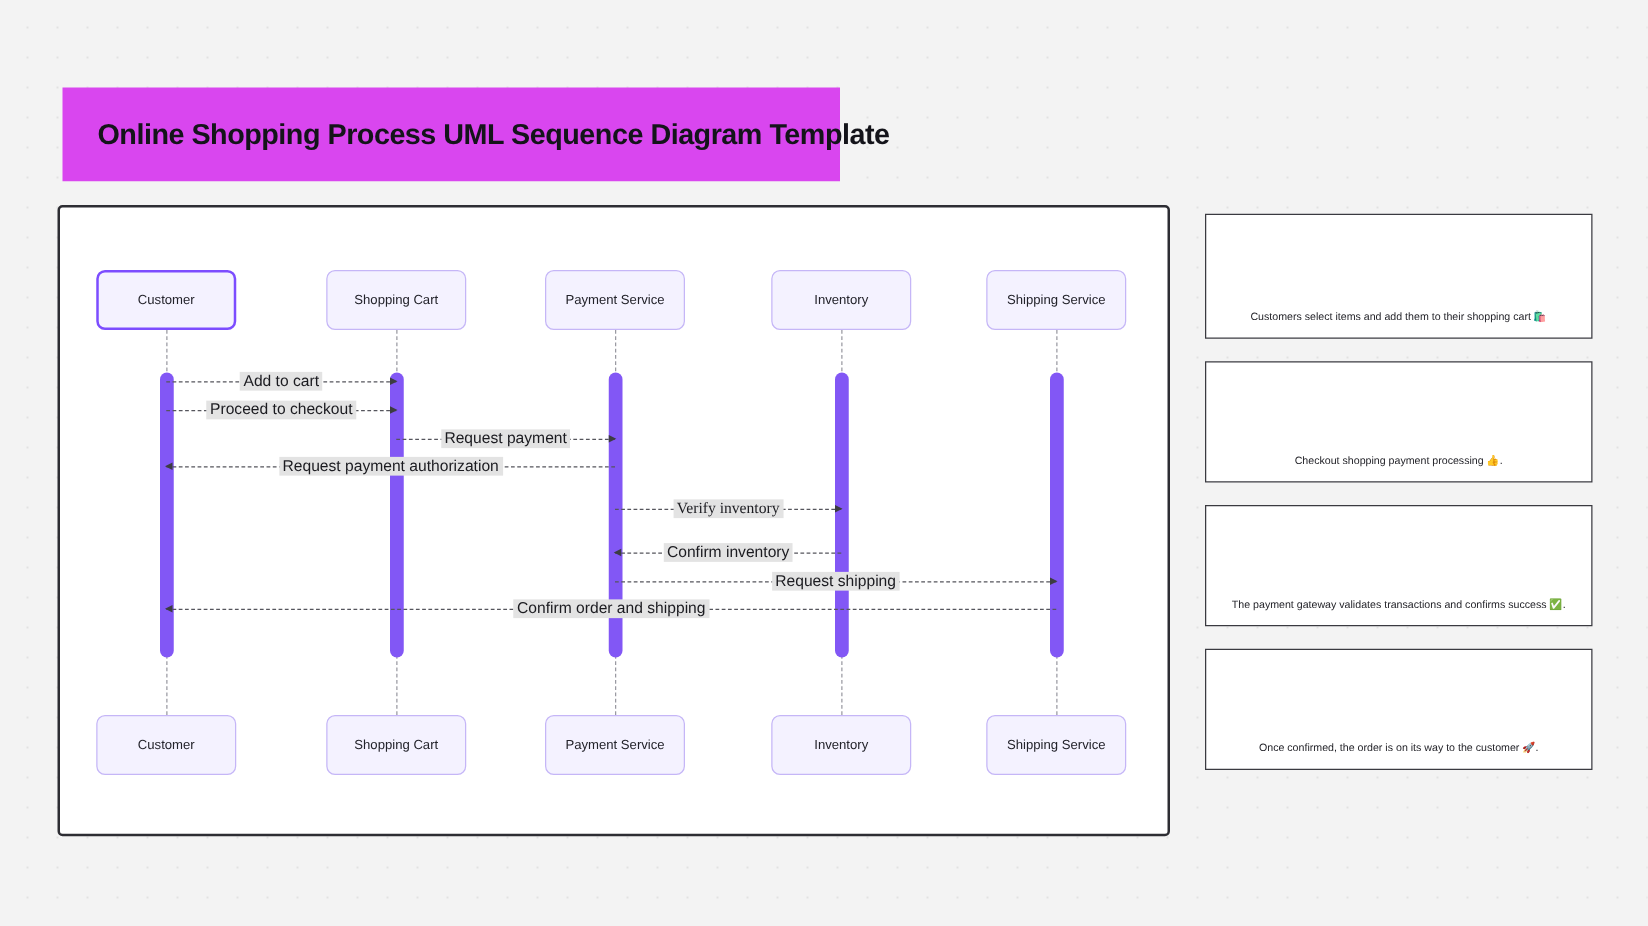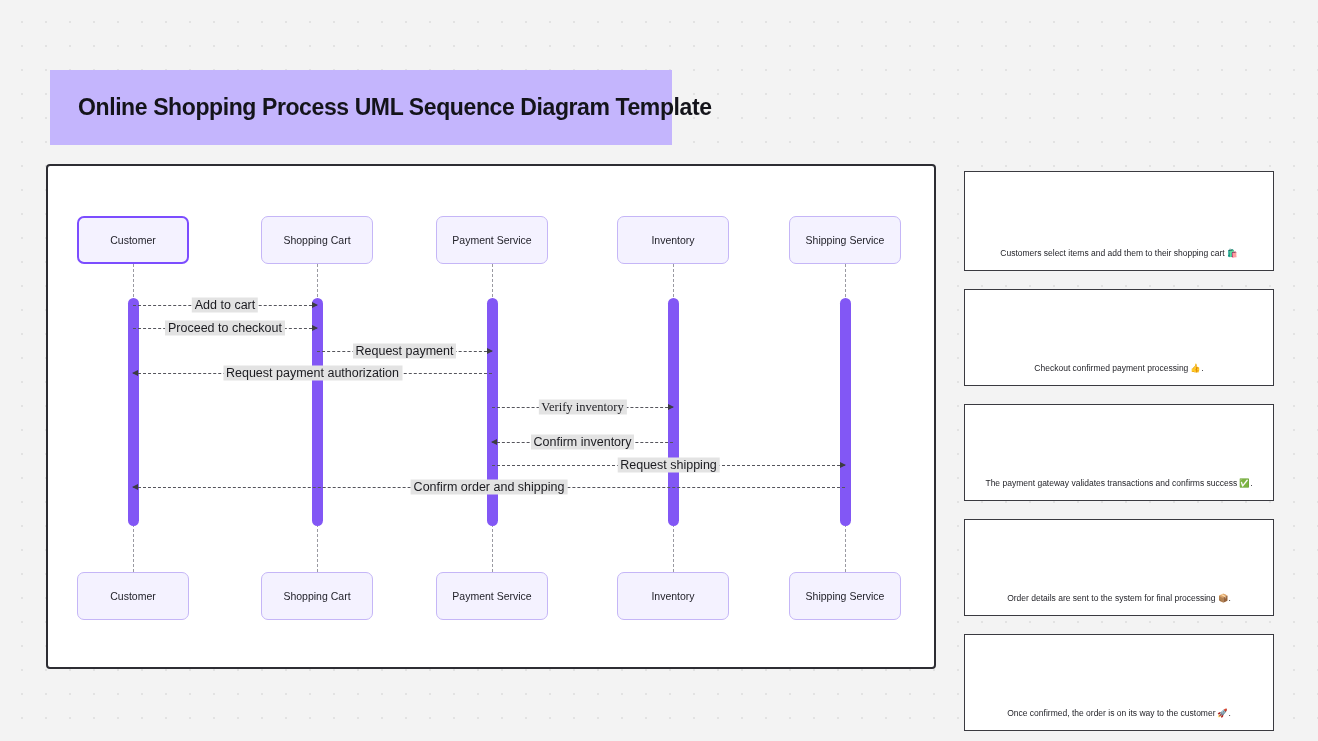--- a/index.html
+++ b/index.html
@@ -16,21 +16,21 @@
     background-size: 24px 24px;
     background-position: 10px 10px;
     position: relative;
   }
 
   
   #title-card {
     position: absolute;
     left: 50px; top: 70px;
     width: 622px; height: 75px;
-    background: #c4b5fd;
+    background: #d946ef;
     display: flex;
     align-items: center;
     padding-left: 28px;
   }
   #title-text {
     font-size: 23px;
     font-weight: bold;
     color: #14141a;
     letter-spacing: -0.4px;
     white-space: nowrap;
@@ -239,24 +239,21 @@
       </div>
     </div>
 </div>
 
 <div id="notes-panel">
 
 <div class="note-card" style="height: 100px;">
       <div class="note-text">Customers select items and add them to their shopping cart 🛍️</div>
     </div>
     <div class="note-card" style="height: 97px;">
-      <div class="note-text">Checkout confirmed payment processing 👍.</div>
+      <div class="note-text">Checkout shopping payment processing 👍.</div>
     </div>
     <div class="note-card" style="height: 97px;">
       <div class="note-text">The payment gateway validates transactions and confirms success ✅.</div>
     </div>
     <div class="note-card" style="height: 97px;">
-      <div class="note-text">Order details are sent to the system for final processing 📦.</div>
-    </div>
-    <div class="note-card" style="height: 97px;">
       <div class="note-text">Once confirmed, the order is on its way to the customer 🚀.</div>
     </div>
   </div>
 
 </body></html>

